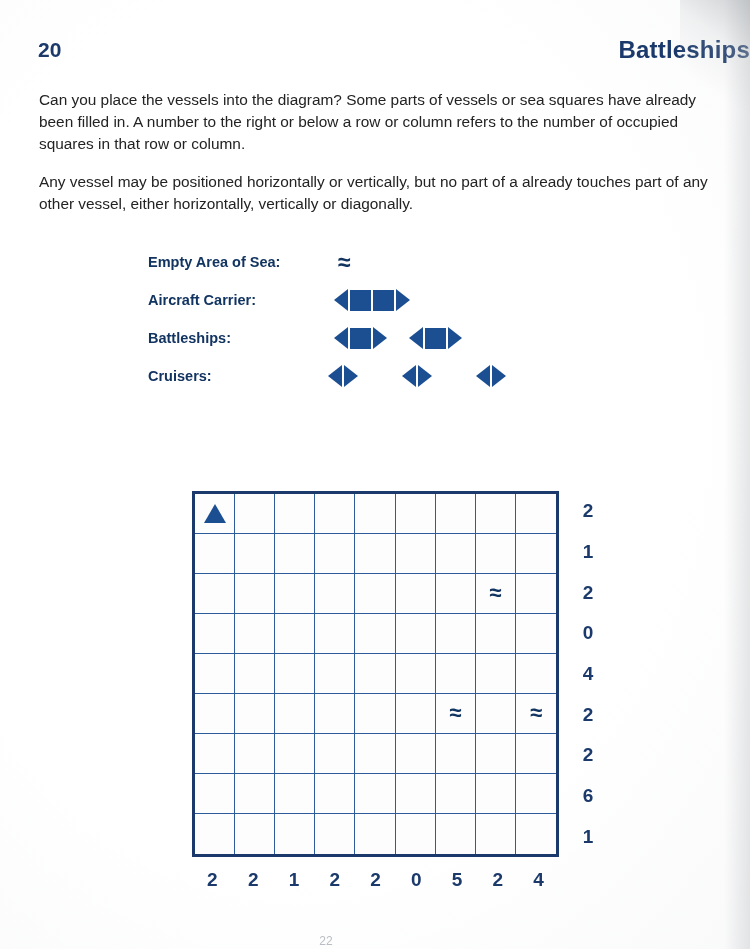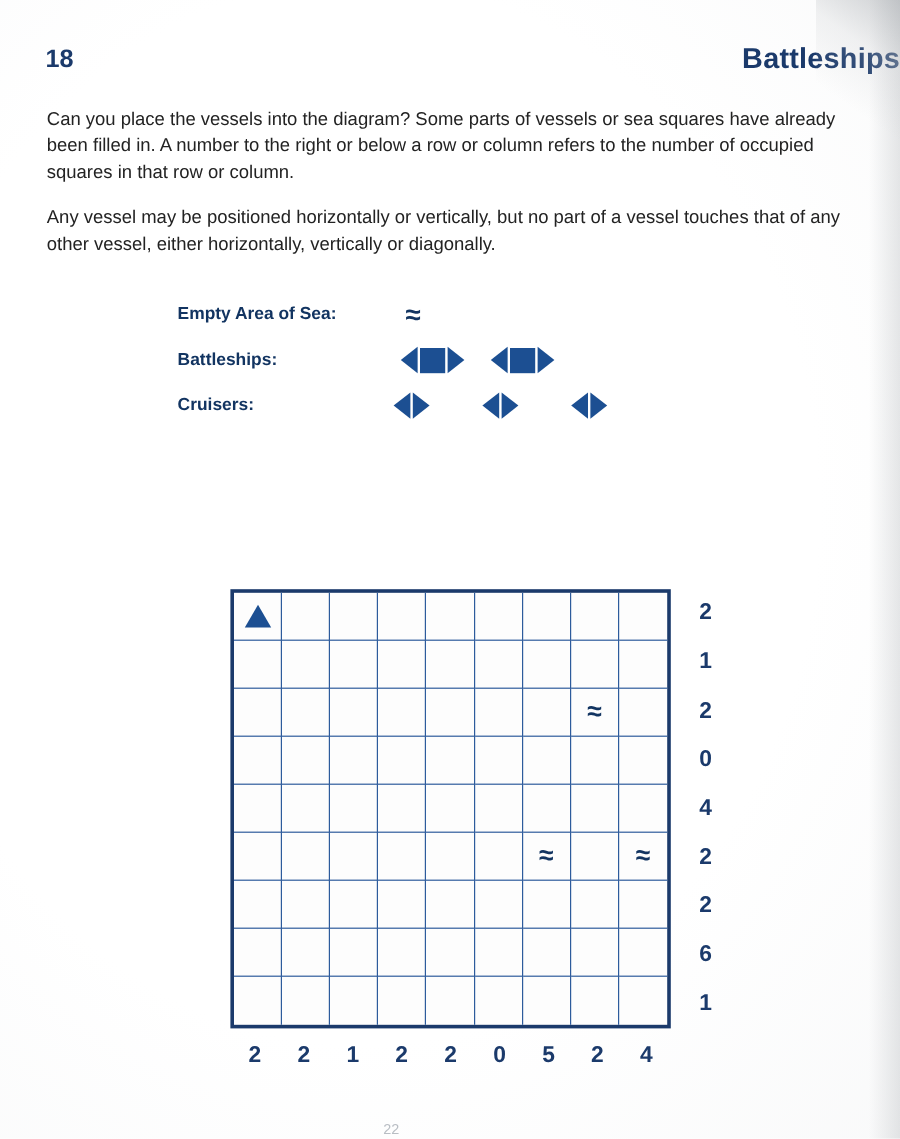--- a/index.html
+++ b/index.html
@@ -241,37 +241,48 @@
     text-align: center;
     font-size: 12px;
     color: #b9bec4;
   }
 </style>
 </head>
 <body>
 
 <div class="scan-tint"></div>
 
-<div class="page-number">18</div>
+<div class="page-number">20</div>
 <div class="puzzle-title">Battleships</div>
 
 <div class="instructions">
   <p class="instr-para">Can you place the vessels into the diagram? Some parts of vessels or sea squares have already been filled in. A number to the right or below a row or column refers to the number of occupied squares in that row or column.</p>
-  <p class="instr-para">Any vessel may be positioned horizontally or vertically, but no part of a vessel touches that of any other vessel, either horizontally, vertically or diagonally.</p>
+  <p class="instr-para">Any vessel may be positioned horizontally or vertically, but no part of a already touches part of any other vessel, either horizontally, vertically or diagonally.</p>
 </div>
 
 <div class="legend">
 
   <div class="legend-row">
     <div class="legend-label">Empty Area of Sea:</div>
     <div class="legend-shapes sea">
       <span class="wave-glyph">≈</span>
     </div>
   </div>
 
+  <div class="legend-row">
+    <div class="legend-label">Aircraft Carrier:</div>
+    <div class="legend-shapes carrier">
+      <span class="vessel">
+        <span class="tri-left"></span>
+        <span class="sq-mid"></span>
+        <span class="sq-mid"></span>
+        <span class="tri-right"></span>
+      </span>
+    </div>
+  </div>
 
   <div class="legend-row">
     <div class="legend-label">Battleships:</div>
     <div class="legend-shapes battleships">
       <span class="vessel">
         <span class="tri-left"></span>
         <span class="sq-mid"></span>
         <span class="tri-right"></span>
       </span>
       <span class="vessel">

